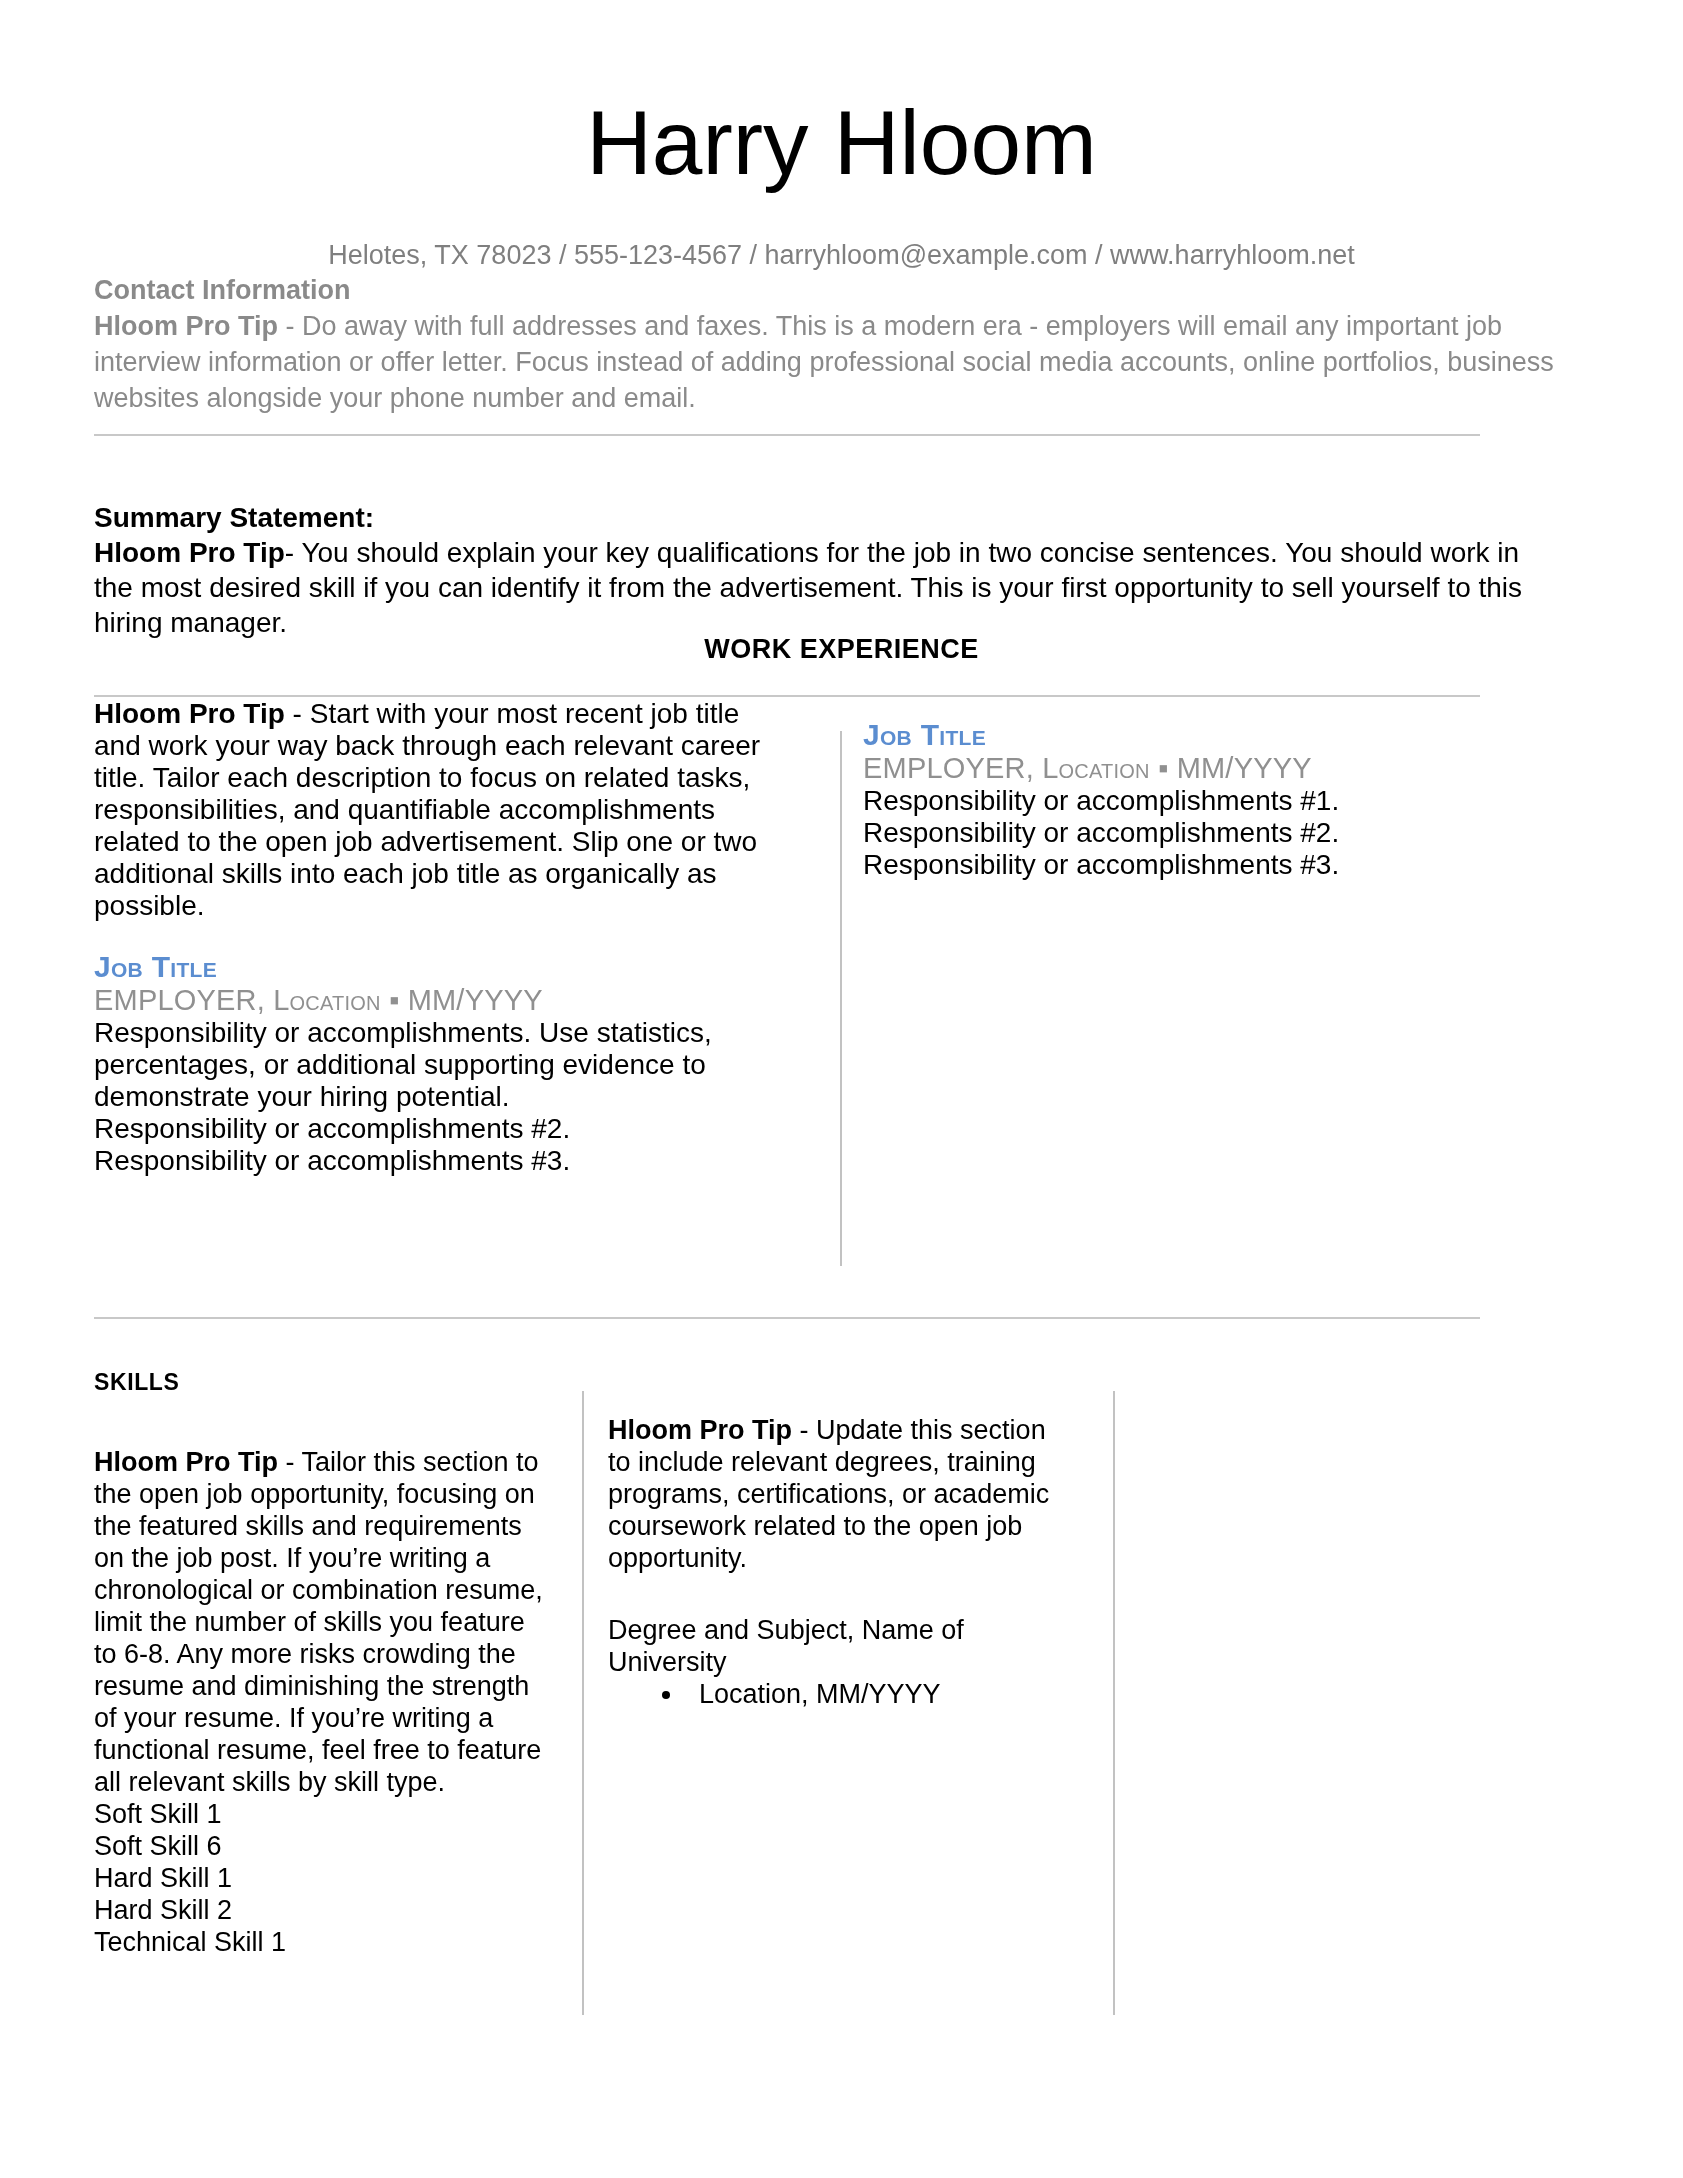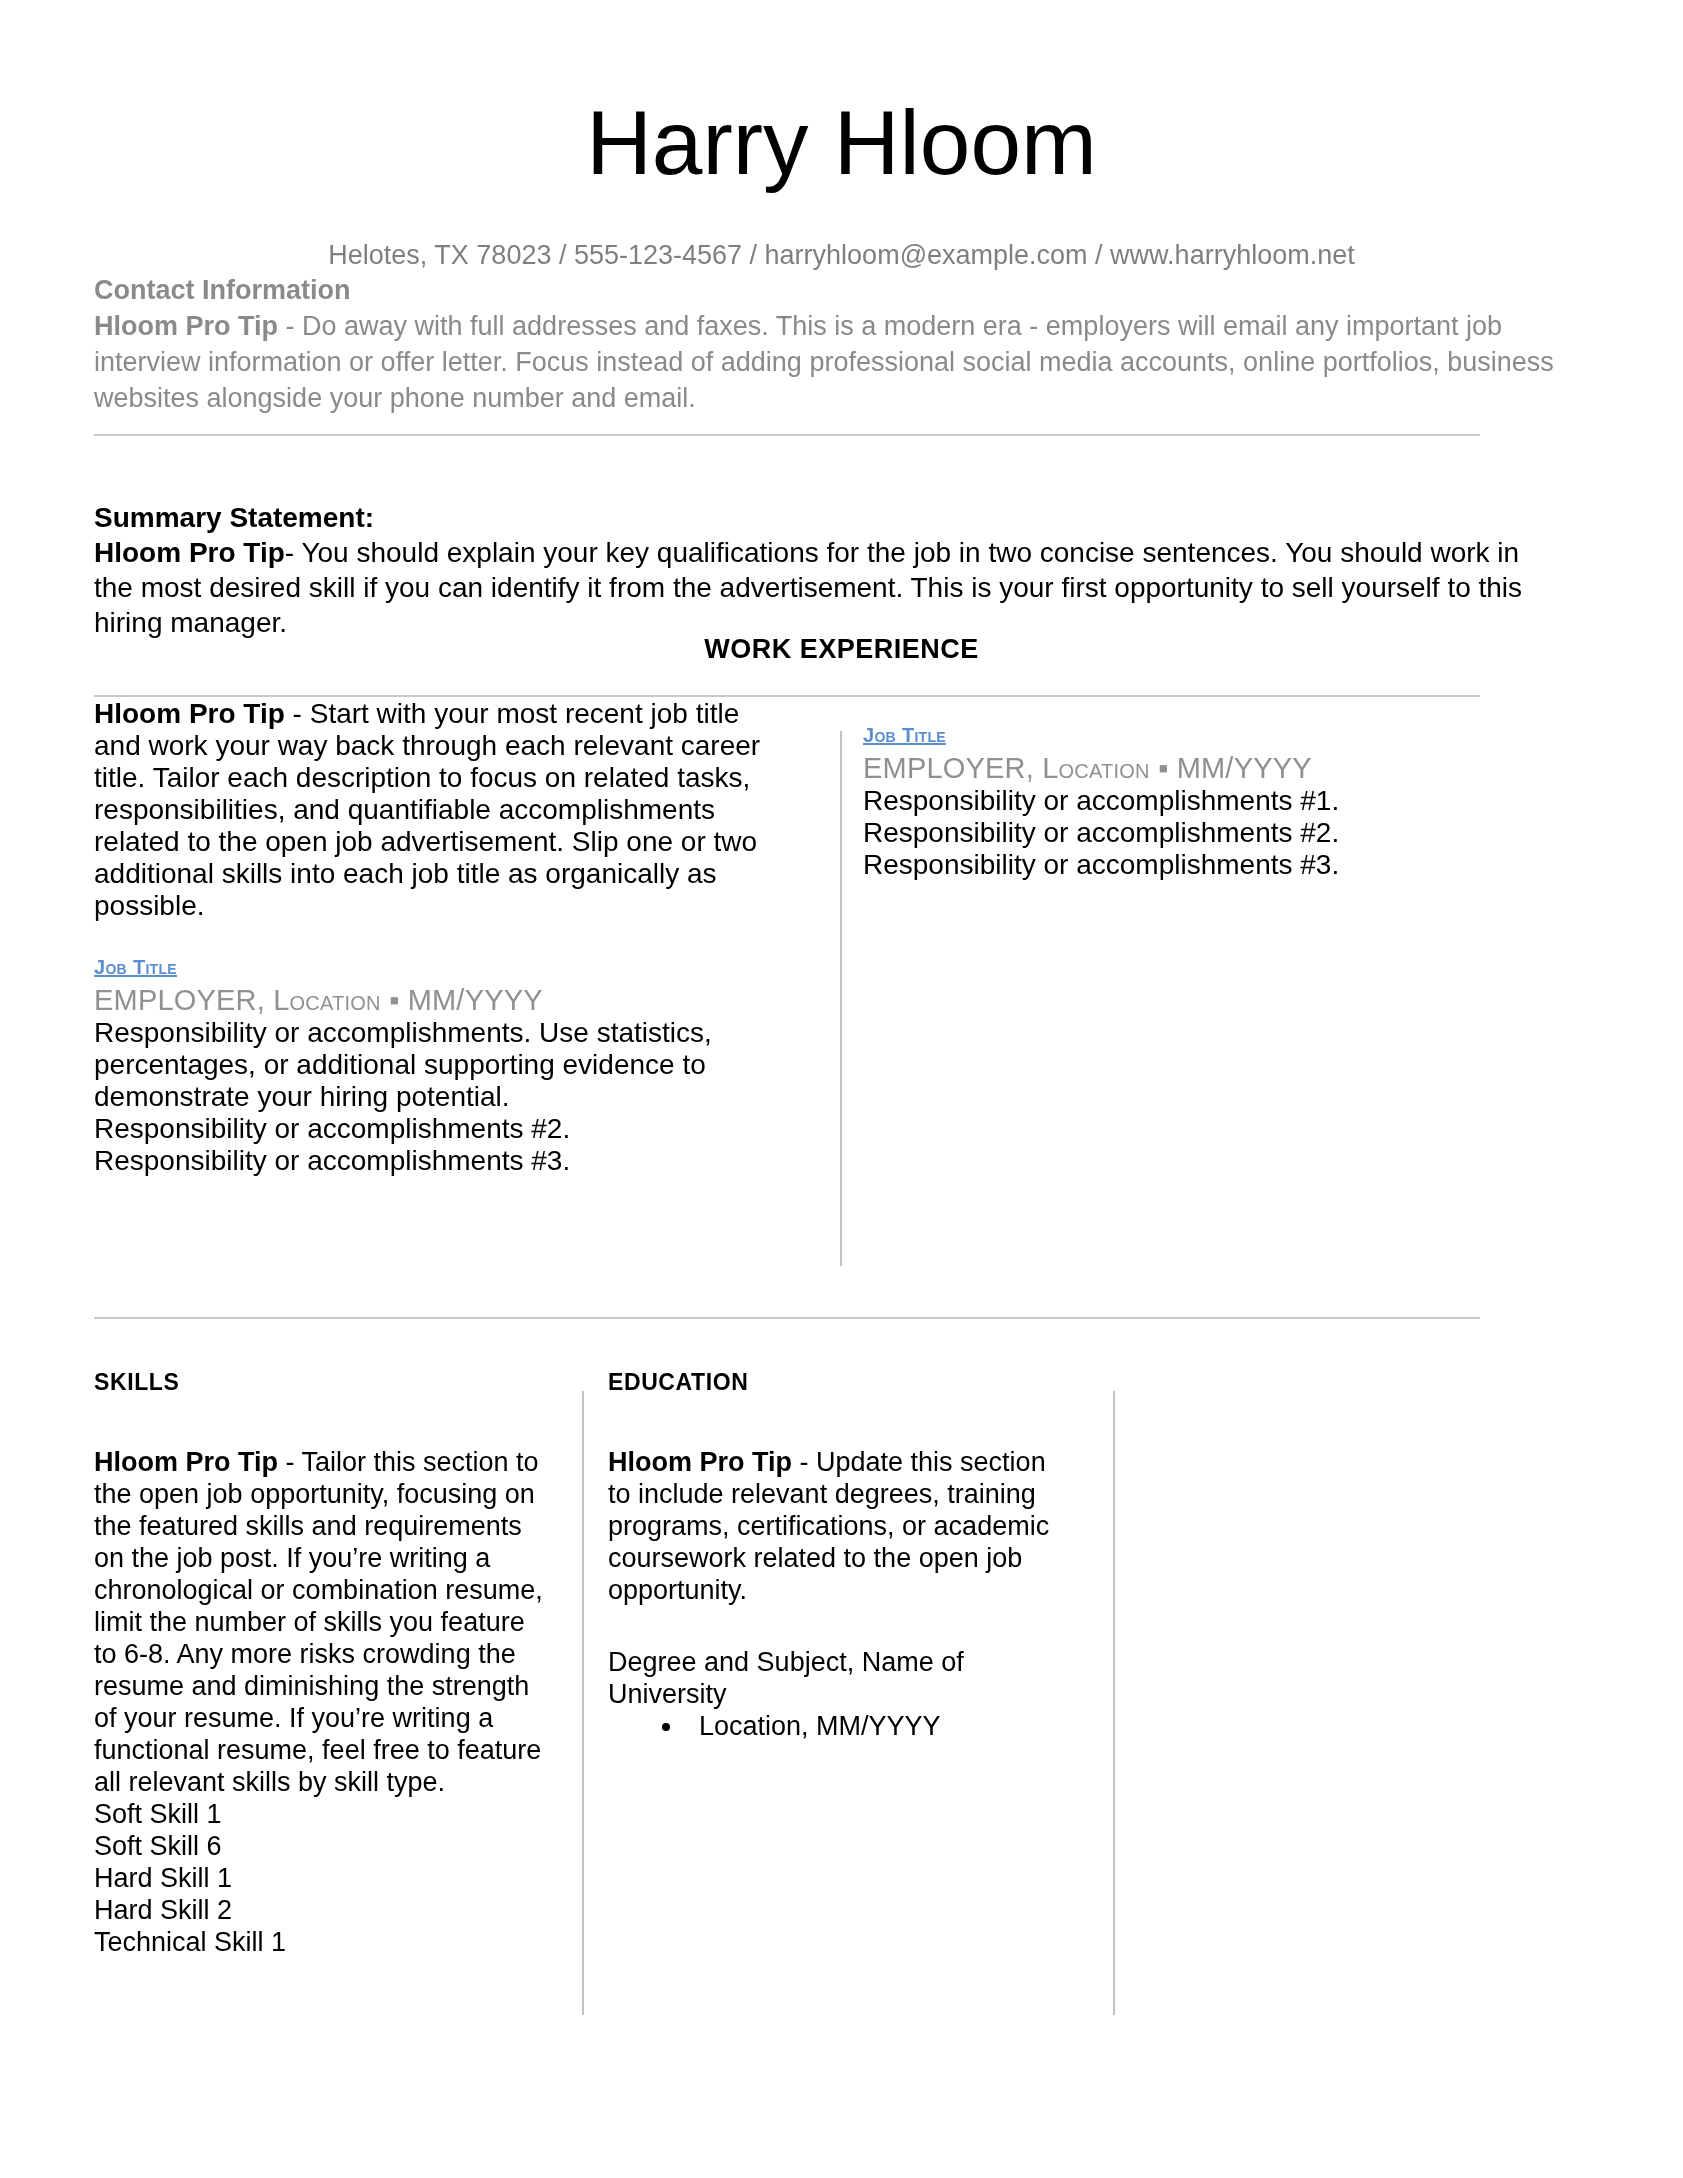--- a/index.html
+++ b/index.html
@@ -118,24 +118,23 @@
     width: 634px;
     font-size: 28px;
     line-height: 32px;
   }
   .work-left b, .work-right b { font-weight: bold; }
 
   .job-title {
     color: #5b8dd0;
     font-weight: bold;
     font-variant: small-caps;
-    font-size: 20px;
+    font-size: 30px;
     line-height: 34px;
     letter-spacing: 0.3px;
-    text-decoration: underline;
   }
   .employer-line {
     color: #909090;
     font-variant: small-caps;
     font-size: 29px;
     line-height: 33px;
     letter-spacing: 0.2px;
   }
   .resp-line {
     font-size: 28px;
@@ -228,21 +227,20 @@
     <div class="sec-heading">SKILLS</div>
     <div class="body-para"><b>Hloom Pro Tip</b><span> - Tailor this section to the open job opportunity, focusing on the featured skills and requirements on the job post. If you’re writing a chronological or combination resume, limit the number of skills you feature to 6-8. Any more risks crowding the resume and diminishing the strength of your resume. If you’re writing a functional resume, feel free to feature all relevant skills by skill type.</span></div>
     <div class="skill-item">Soft Skill 1</div>
     <div class="skill-item">Soft Skill 6</div>
     <div class="skill-item">Hard Skill 1</div>
     <div class="skill-item">Hard Skill 2</div>
     <div class="skill-item">Technical Skill 1</div>
   </div>
 
   <div class="col-education">
-    <div class="sec-heading">EDUCATION</div>
     <div class="body-para"><b>Hloom Pro Tip</b><span> - Update this section to include relevant degrees, training programs, certifications, or academic coursework related to the open job opportunity.</span></div>
     <div class="edu-degree">Degree and Subject, Name of University</div>
     <ul class="edu-bullet-list">
       <li>Location, MM/YYYY</li>
     </ul>
   </div>
 
 </div>
 
 

